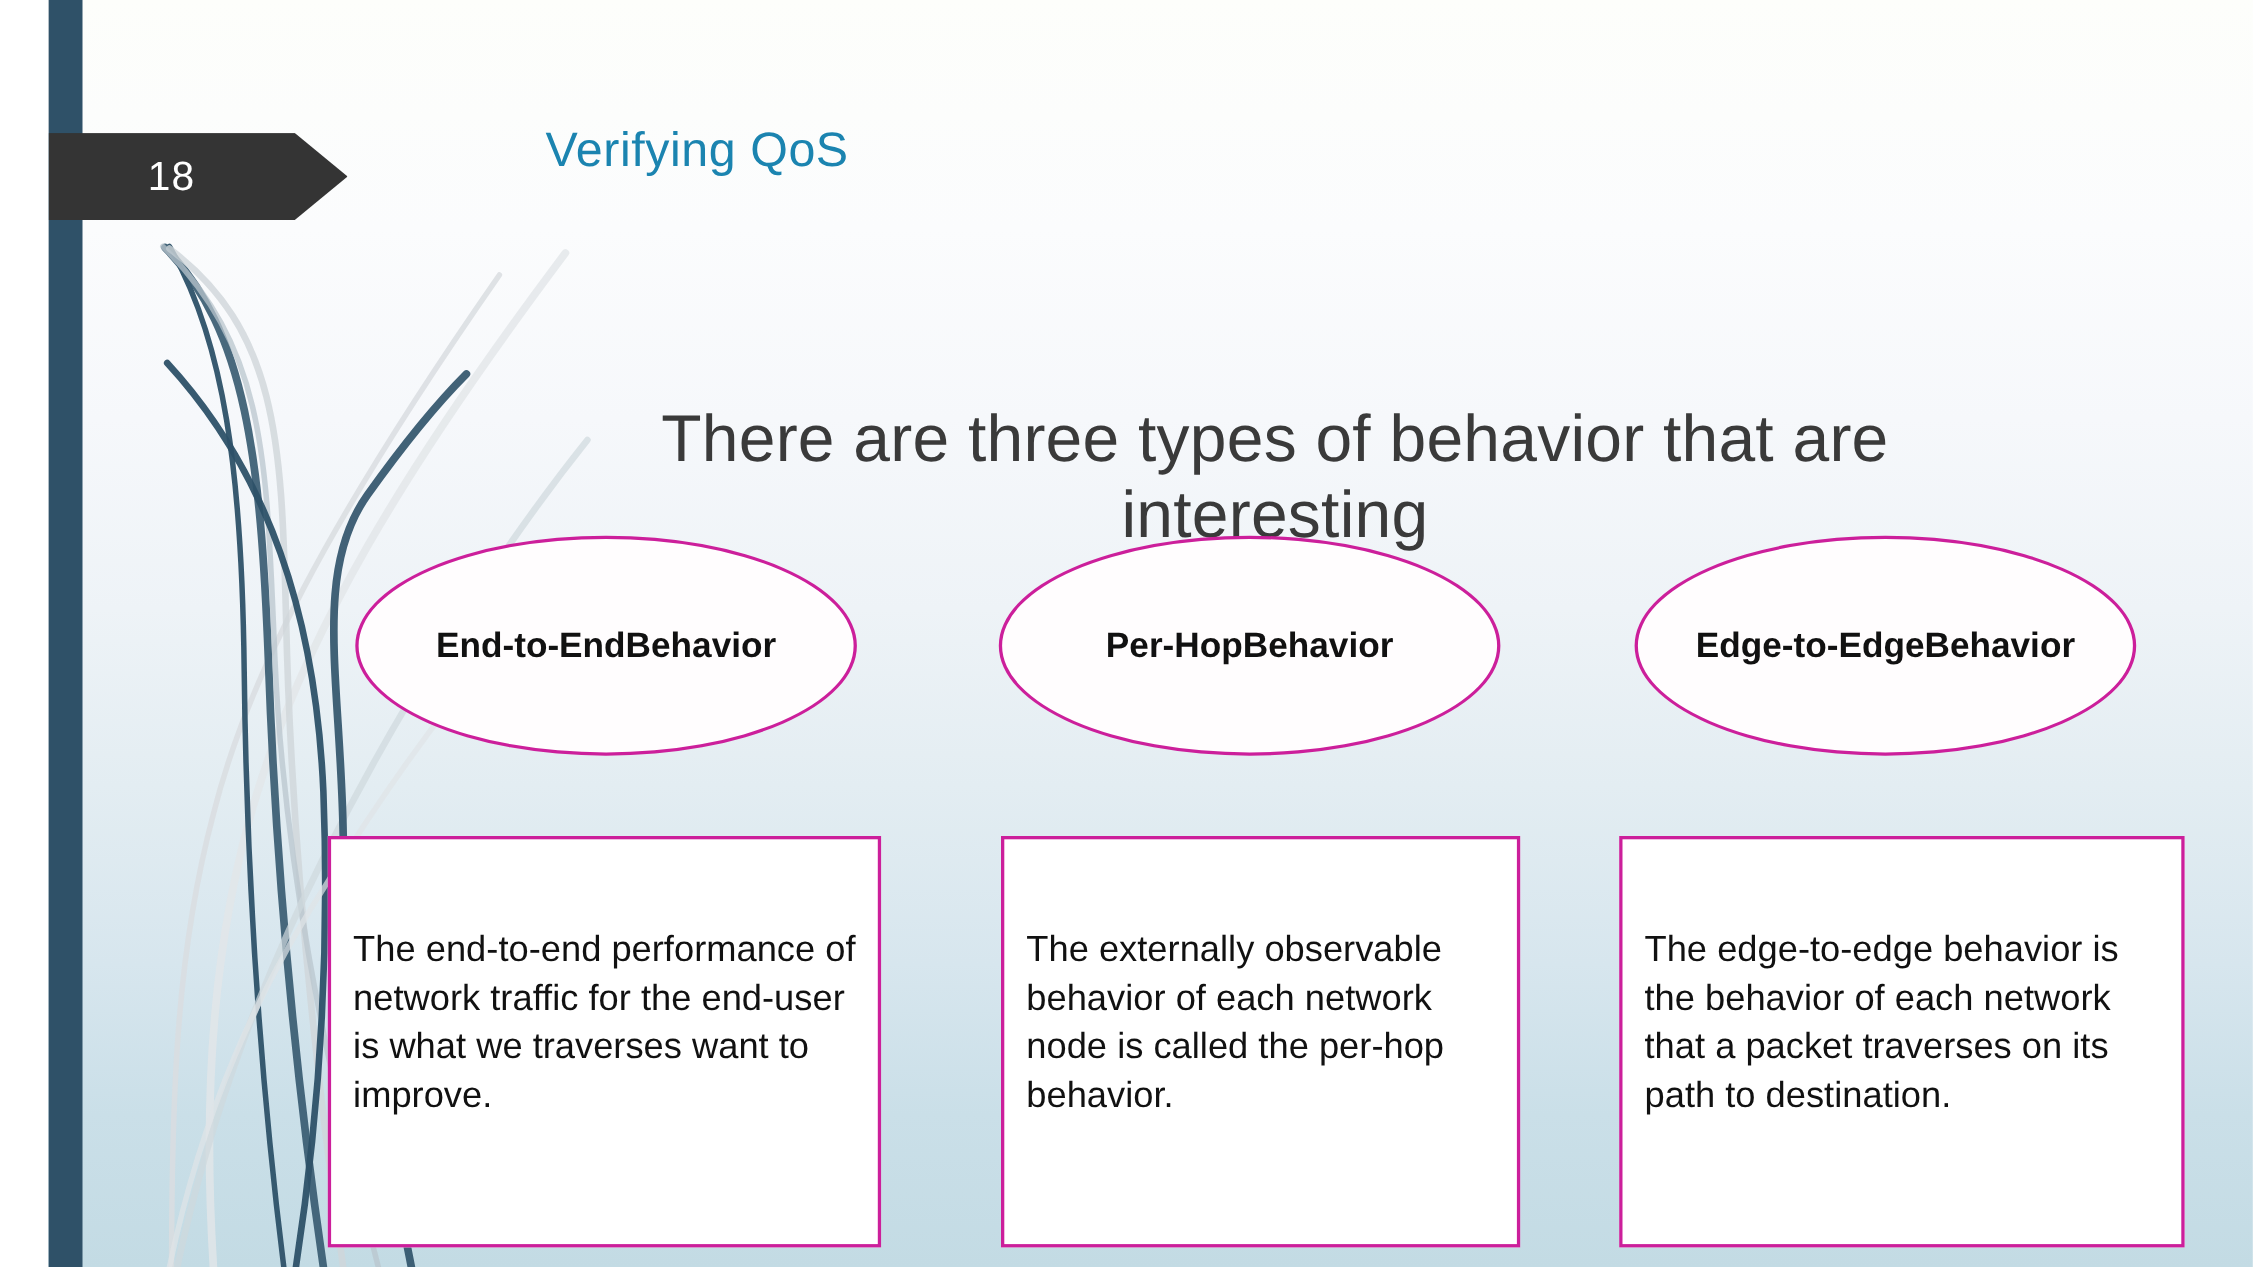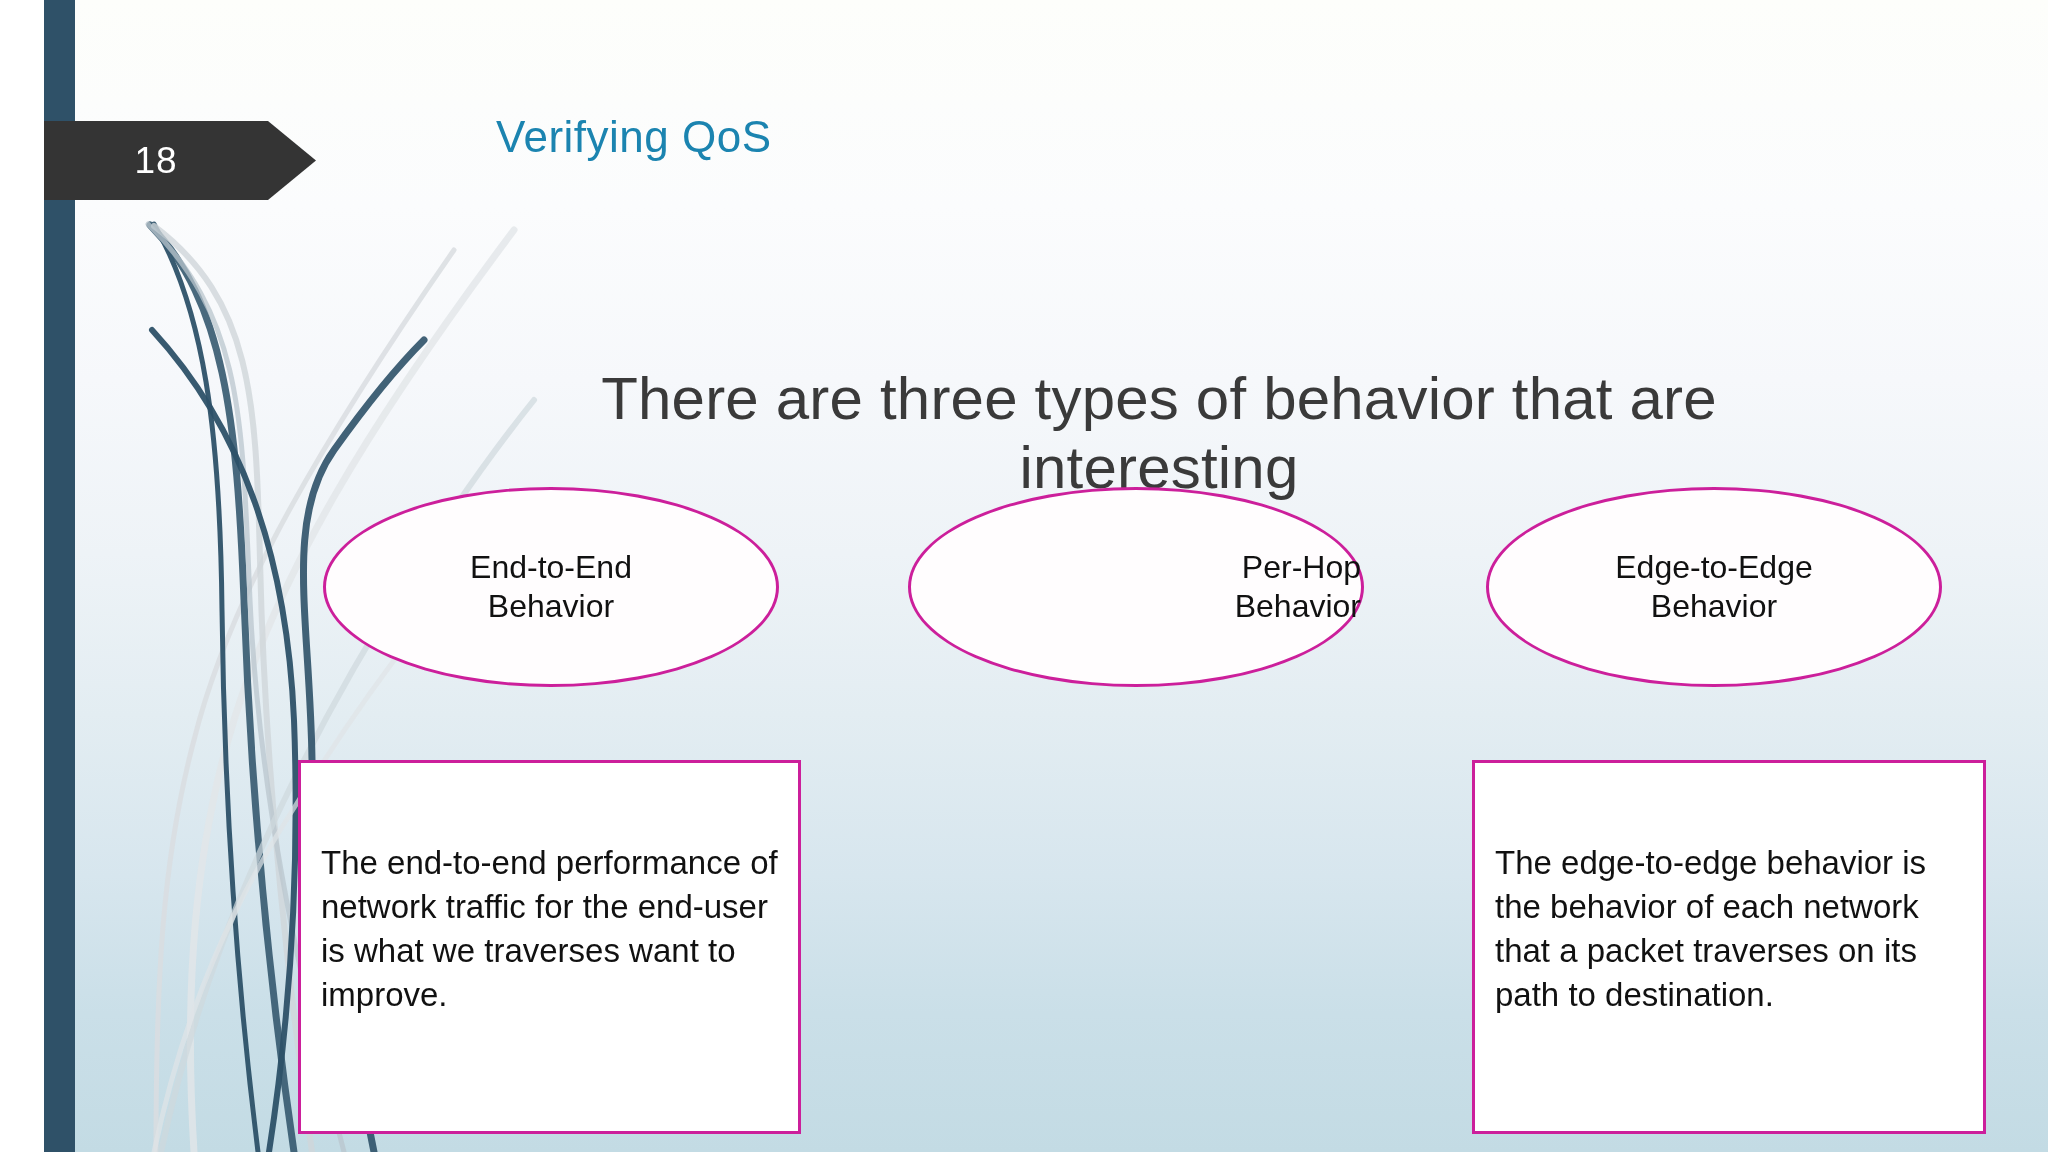--- a/index.html
+++ b/index.html
@@ -96,32 +96,33 @@
   
   .ellipse {
     position: absolute;
     top: 487px;
     width: 456px;
     height: 200px;
     border: 3px solid #cc1f9b;
     border-radius: 50%;
     background: #fffdfe;
     display: flex;
-    flex-direction: column;
+    flex-direction: row;
     align-items: center;
     justify-content: center;
     box-sizing: border-box;
     color: #111111;
     font-size: 32px;
     line-height: 1.22;
     text-align: center;
+    font-weight: bold;
   }
   .ellipse .l1, .ellipse .l2 { display: block; }
   #ellipse-1 { left: 279px; }
-  #ellipse-2 { left: 864px; align-items: flex-end; }
+  #ellipse-2 { left: 864px; }
   #ellipse-3 { left: 1442px; }
 
   
   .descbox {
     position: absolute;
     top: 760px;
     height: 374px;
     border: 3px solid #cc1f9b;
     background: #ffffff;
     box-sizing: border-box;
@@ -175,15 +176,16 @@
     <span class="l1">Per-Hop</span>
     <span class="l2">Behavior</span>
   </div>
 
   <div class="ellipse" id="ellipse-3">
     <span class="l1">Edge-to-Edge</span>
     <span class="l2">Behavior</span>
   </div>
 
   <div class="descbox" id="box-1">The end-to-end performance of network traffic for the end-user is what we traverses want to improve.</div>
+  <div class="descbox" id="box-2">The externally observable behavior of each network node is called the per-hop behavior.</div>
   <div class="descbox" id="box-3">The edge-to-edge behavior is the behavior of each network that a packet traverses on its path to destination.</div>
 
 </div>
 
 </body></html>

